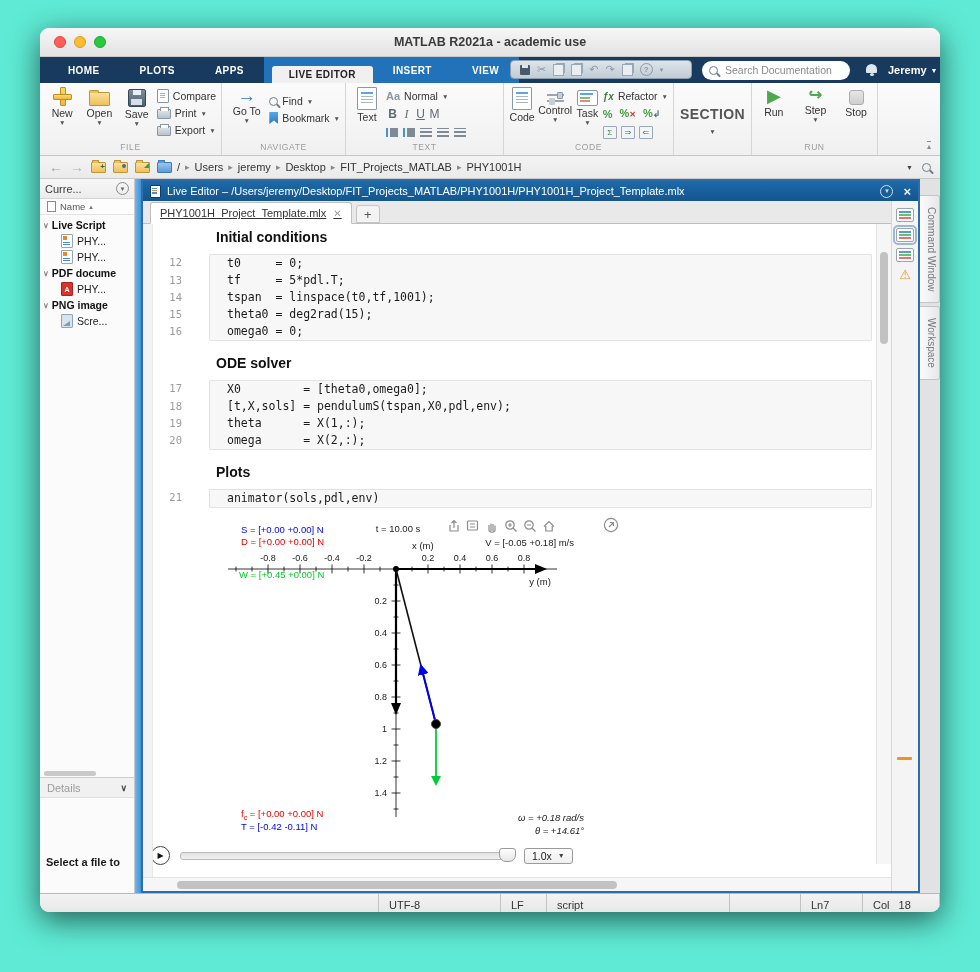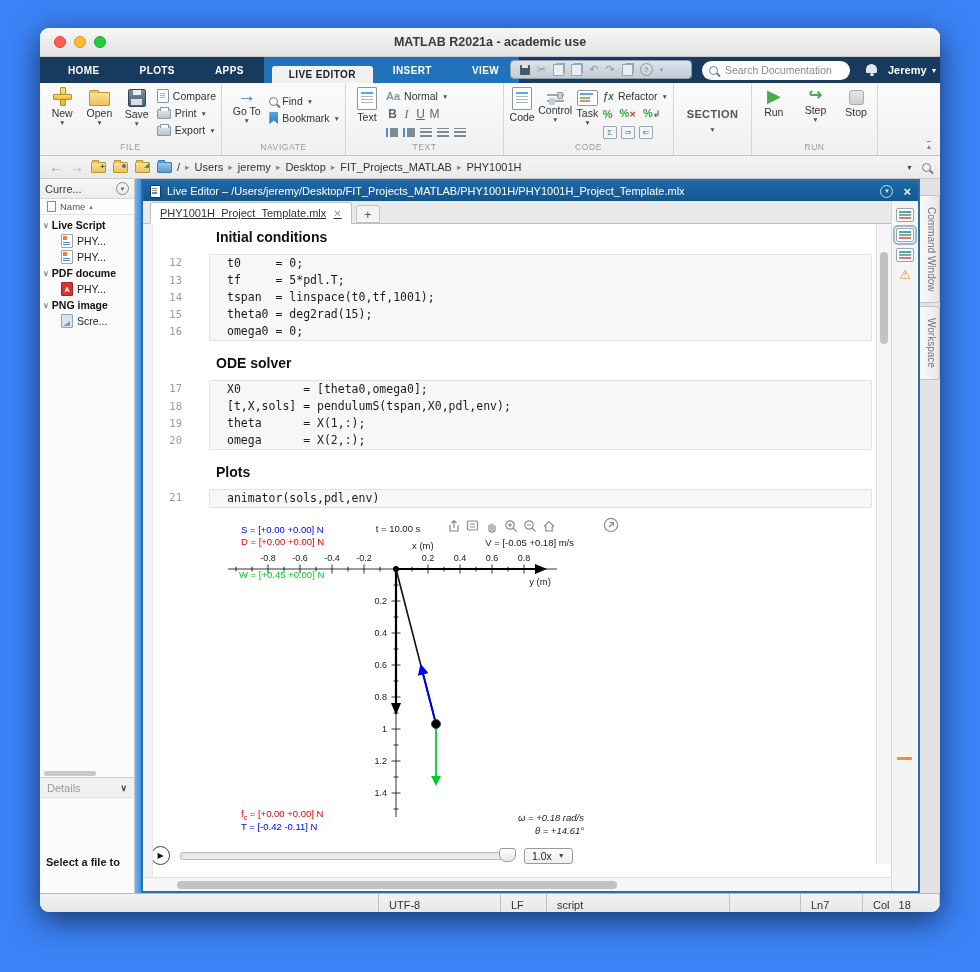--- a/index.html
+++ b/index.html
@@ -1,16 +1,16 @@
 <!DOCTYPE html>
 <html><head>
 <meta charset="utf-8">
 <style>
   html,body{margin:0;padding:0;background:#000;}
-  .desktop{position:relative;width:980px;height:972px;background:#3b82f6;overflow:hidden;font-family:"Liberation Sans",sans-serif;}
+  .desktop{position:relative;width:980px;height:972px;background:#5eead4;overflow:hidden;font-family:"Liberation Sans",sans-serif;}
   .window{position:absolute;left:40px;top:28px;width:900px;height:884px;border-radius:9px;background:#ececec;overflow:hidden;box-shadow:0 8px 30px rgba(0,0,0,.6);}
 
   
   .titlebar{height:28px;background:linear-gradient(#f7f7f7,#e2e2e2);border-bottom:1px solid #c9c9c9;position:relative;display:flex;align-items:center;justify-content:center;}
   .lights{position:absolute;left:14px;top:8px;display:flex;gap:8px;}
   .light{width:12px;height:12px;border-radius:50%;}
   .l-red{background:#ff5f57;border:1px solid #e0443e;box-sizing:border-box}
   .l-yel{background:#febc2e;border:1px solid #d89c23;box-sizing:border-box}
   .l-grn{background:#28c840;border:1px solid #1ea82f;box-sizing:border-box}
   .wtitle{font-size:12.5px;font-weight:bold;color:#3a3a3a;}
@@ -73,21 +73,21 @@
   .i-control::before{content:"";position:absolute;left:0;top:2px;width:17px;height:2px;background:#9aa7b3;box-shadow:0 6px 0 #9aa7b3;}
   .i-control::after{content:"";position:absolute;left:10px;top:0;width:4px;height:5px;background:#c7cfd6;border:1px solid #8a98a5;box-shadow:-8px 6px 0 #c7cfd6;border-radius:1px;}
   .i-task{width:19px;height:14px;margin-top:3px;background:#fff;border:1px solid #8a98a5;border-radius:2px;position:relative;overflow:hidden;}
   .i-task::before{content:"";position:absolute;left:2px;top:2px;width:13px;height:2px;background:#58a7e8;}
   .i-task::after{content:"";position:absolute;left:2px;top:6px;width:10px;height:5px;background:linear-gradient(#7bc47b 0 2px,transparent 2px 3px,#e08b8b 3px 5px);}
   .fx{font-size:10px;color:#3f7d3f;font-style:italic;font-weight:bold;}
   .pct{color:#3f9b3f;font-weight:bold;font-size:11px;line-height:11px;}
   .pct .x{color:#cc3333;font-size:8px;}
   .pct .r{color:#5a6a78;font-size:9px;}
   .msq{width:12px;height:11px;border:1px solid #9aa7b4;background:#f2f5f7;color:#3f7d3f;font-size:8px;display:flex;align-items:center;justify-content:center;border-radius:1px;}
-  .sec-title{font-size:11px;color:#555;letter-spacing:.4px;font-weight:bold;}
+  .sec-title{font-size:14px;color:#555;letter-spacing:.4px;font-weight:bold;}
   .run-play{color:#4da94d;font-size:18px;line-height:18px;}
   .run-step{color:#4da94d;font-size:16px;line-height:16px;font-weight:bold;}
   .run-stop{width:13px;height:13px;margin-top:3px;background:linear-gradient(#e6e6e6,#cfcfcf);border:1px solid #adadad;border-radius:3px;}
   .ts-collapse{position:absolute;right:9px;bottom:5px;font-size:8px;color:#888;border-top:1.5px solid #888;line-height:7px;padding-top:1px;}
 
   
   .addrbar{height:22px;background:linear-gradient(#f4f4f4,#eaeaea);border-bottom:1px solid #c9c9c9;display:flex;align-items:center;padding:0 9px;gap:7px;font-size:11px;color:#333;}
   .nav-arrow{font-size:14px;font-weight:bold;line-height:14px;}
   .nav-back{color:#7aa7d4;} .nav-fwd{color:#aab2ba;}
   .i-folder{width:13px;height:9px;background:linear-gradient(#fbe09a,#eec05a);border:1px solid #b9953c;border-radius:1px;position:relative;flex:none;}

